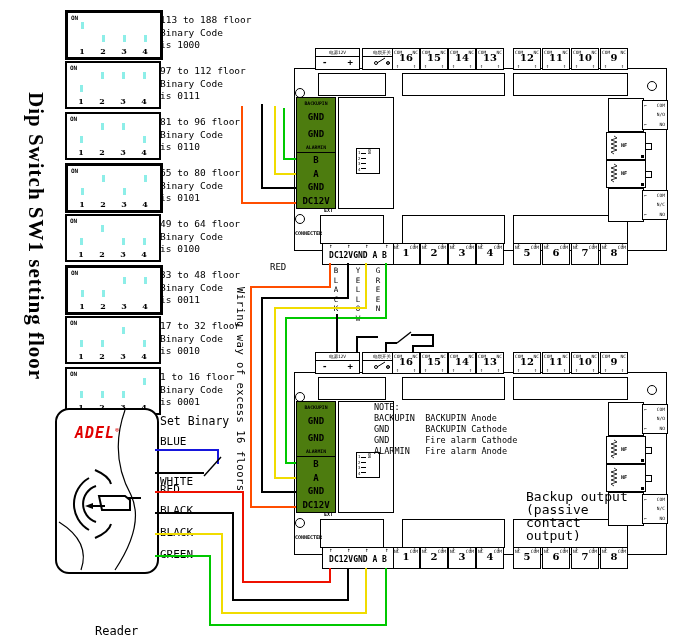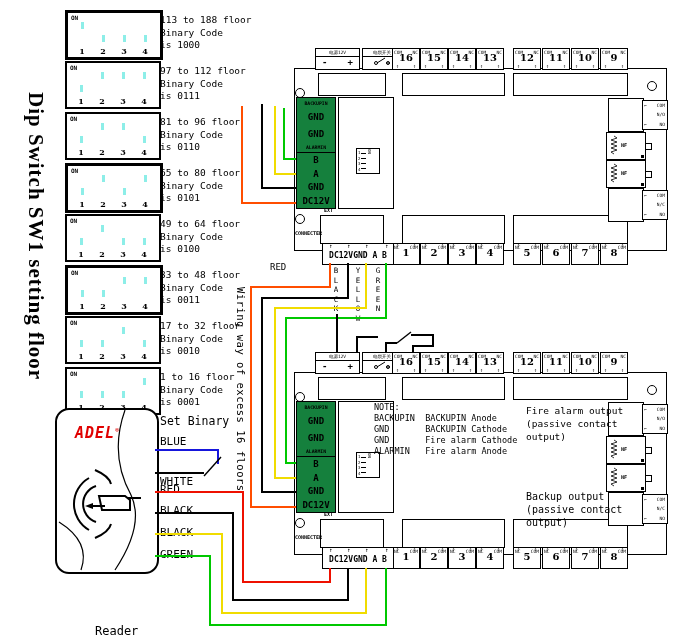--- a/index.html
+++ b/index.html
@@ -43,42 +43,42 @@
              font-family:"DejaVu Serif",serif;}
   .port .ar{position:absolute;font-size:5px;line-height:5px;}
   .strip{position:absolute;border:1.2px solid #000;background:#fff;}
   .tallrect{position:absolute;left:44px;top:49px;width:54px;height:110px;border:1.2px solid #000;}
   .minidip{position:absolute;left:62px;top:100px;width:22px;height:24px;border:1px solid #000;display:flex;background:#fff;}
   .minidip .nums{font-size:4px;line-height:5.5px;padding:1px 1px 0 1px;}
   .minidip .ticks{display:flex;flex-direction:column;justify-content:space-around;padding:2px 0;}
   .minidip .ticks i{display:block;width:5px;height:1.5px;background:#000;}
   .minidip .on{font-size:4px;writing-mode:vertical-rl;margin-left:1px;}
   .pinblock{position:absolute;left:2px;width:38px;border:1.5px solid #000;display:flex;flex-direction:column;
-            justify-content:space-around;text-align:center;background:#15803d;}
+            justify-content:space-around;text-align:center;background:#4d7c0f;}
   .pinblock.upper{top:49px;height:55px;}
   .pinblock.lower{top:104px;height:55px;}
   .pin-sm{font-size:4.8px;font-weight:bold;}
   .pin-md{font-size:9px;font-weight:bold;}
   .ext{position:absolute;left:30px;top:159px;font-size:5px;font-weight:bold;}
   .connecter{position:absolute;left:1px;top:182px;font-size:5px;font-weight:bold;}
   .busblock{position:absolute;left:28px;top:195px;width:70px;height:20px;border:1.5px solid #000;background:#fff;}
   .busblock .bar{position:absolute;top:-1px;font-size:6px;line-height:6px;}
   .bus-label{position:absolute;left:0;top:7px;width:100%;text-align:center;font-size:8px;font-weight:bold;white-space:nowrap;}
   .relaybox{position:absolute;left:314px;width:34px;height:32px;border:1.2px solid #000;background:#fff;}
   .rterm{position:absolute;left:348px;width:24px;height:28px;border:1.2px solid #000;background:#fff;
          display:flex;flex-direction:column;justify-content:space-around;}
   .rrow{font-size:4.5px;line-height:5px;text-align:right;padding-right:2px;}
   .rrow .rar{float:left;margin-left:1px;}
   .coil{position:absolute;left:312px;width:38px;height:26px;border:1.2px solid #000;background:#fff;}
   .coil .stub{position:absolute;right:-7px;top:10px;width:5px;height:5px;border:1px solid #000;}
   .coil .csq{position:absolute;right:1px;bottom:1px;width:3px;height:3px;background:#000;}
   .coil .nf{position:absolute;left:14px;top:9px;font-size:5px;font-weight:bold;}
   .note-block{position:absolute;left:80px;top:50px;font-size:8.5px;line-height:11px;white-space:pre;}
   .fire-note{position:absolute;left:232px;top:52px;width:104px;font-size:9.5px;line-height:13px;}
-  .backup-note{position:absolute;left:232px;top:138px;width:110px;font-size:10px;line-height:13px;}
+  .backup-note{position:absolute;left:232px;top:138px;width:110px;font-size:13px;line-height:13px;}
   .rs485-red{position:absolute;left:270px;top:262px;font-size:9px;}
   .vstack{position:absolute;font-size:7.5px;line-height:9.5px;text-align:center;width:8px;}
   svg.overlay{position:absolute;left:0;top:0;z-index:6;pointer-events:none;}
 </style>
 </head>
 <body>
 
 <div class="canvas">
 
   <div class="vtitle">Dip Switch SW1 setting floor</div>
@@ -717,21 +717,20 @@
       <div class="rterm" style="top: 142px;">
         <div class="rrow"><span class="rar">←</span>COM</div>
         <div class="rrow">N/C</div>
         <div class="rrow"><span class="rar">←</span>NO</div>
       </div>
       <div class="note-block">NOTE:
 BACKUPIN  BACKUPIN Anode
 GND       BACKUPIN Cathode
 GND       Fire alarm Cathode
 ALARMIN   Fire alarm Anode</div>
-      <div class="fire-note">Fire alarm output (passive contact output)</div>
       <div class="backup-note">Backup output (passive contact output)</div>
     </div>
 
   <svg class="overlay" width="689" height="637" viewBox="0 0 689 637">
     <g fill="none" stroke-width="2" shape-rendering="crispEdges">
       <path d="M155,450 H218 V464" stroke="#1616dc"></path>
       <path d="M155,473 H204" stroke="#000000"></path>
       <path d="M155,492 H243 V582 H330 V568" stroke="#ee1000"></path>
       <path d="M155,513 H233 V600 H348 V568" stroke="#000000"></path>
       <path d="M155,534 H222 V613 H366 V568" stroke="#f0dc00"></path>

